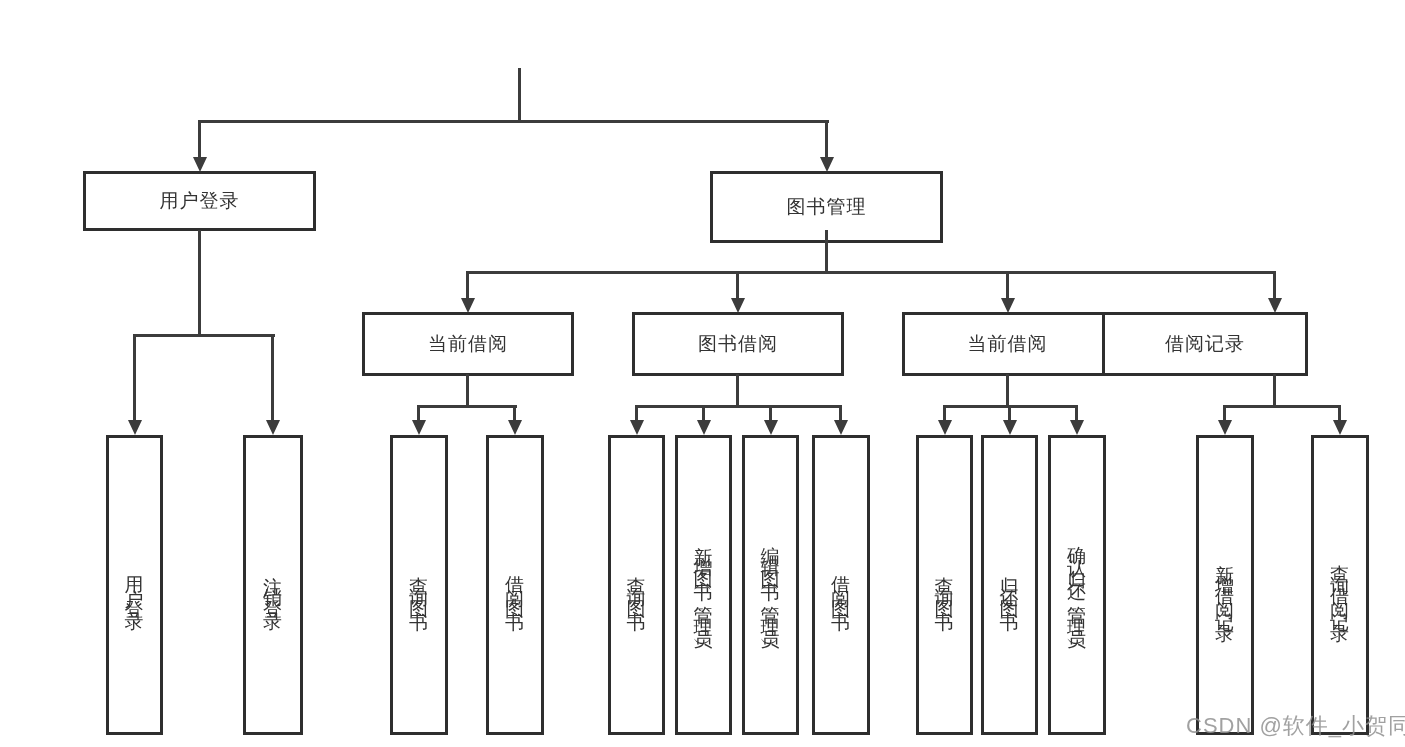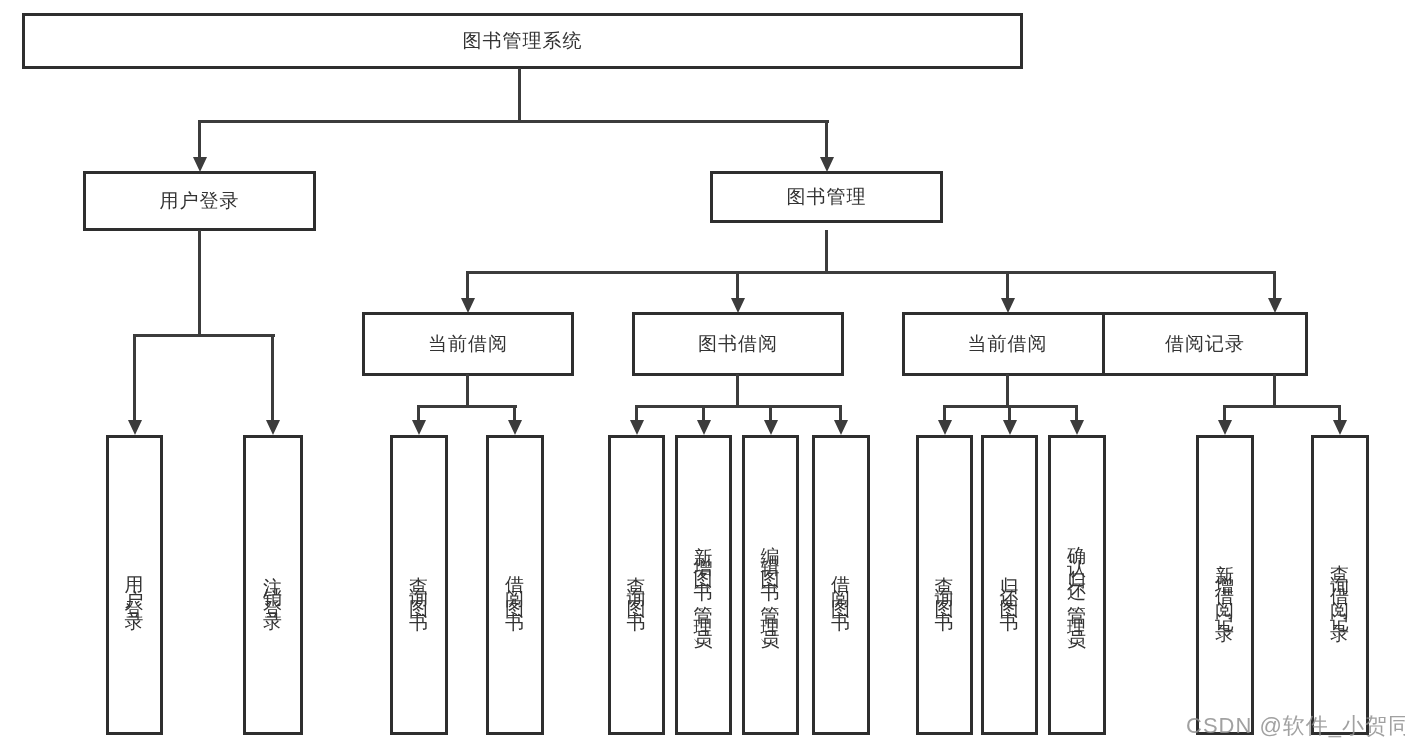--- a/index.html
+++ b/index.html
@@ -26,28 +26,25 @@
   .watermark{
     position:absolute;left:1186px;top:711px;z-index:5;
     font-size:22px;letter-spacing:1px;color:rgba(145,145,145,0.85);white-space:nowrap;
   }
 </style>
 </head>
 <body>
 
 <div class="canvas">
 
-  <div class="box" style="left:22px;top:13px;width:1001px;height:56px;">
-    <span>图书管理系统</span>
-  </div>
 
   <div class="box" style="left:83px;top:171px;width:233px;height:60px;">
     <span>用户登录</span>
   </div>
-  <div class="box" style="left:710px;top:171px;width:233px;height:52px;">
+  <div class="box" style="left:710px;top:171px;width:233px;height:72px;">
     <span>图书管理</span>
   </div>
 
   <div class="box" style="left:362px;top:312px;width:212px;height:64px;">
     <span>当前借阅</span>
   </div>
   <div class="box" style="left:902px;top:312px;width:211px;height:64px;">
     <span>当前借阅</span>
   </div>
   <div class="box" style="left:632px;top:312px;width:212px;height:64px;">

